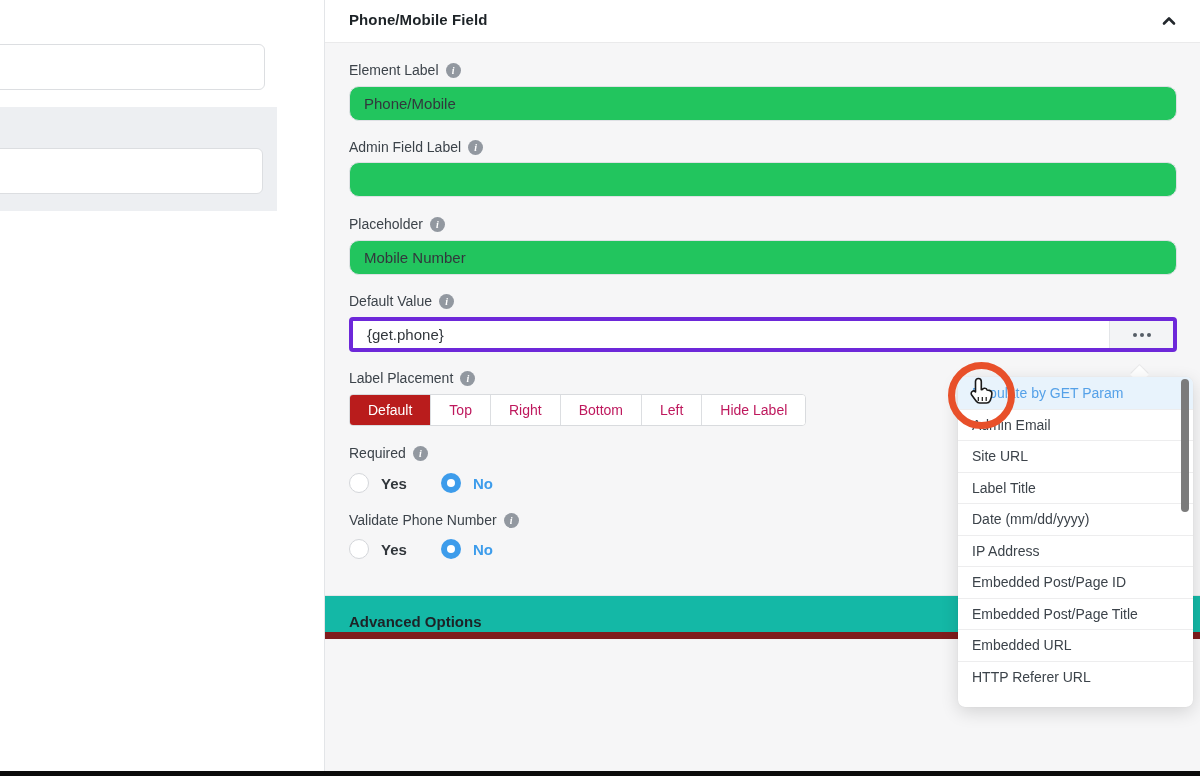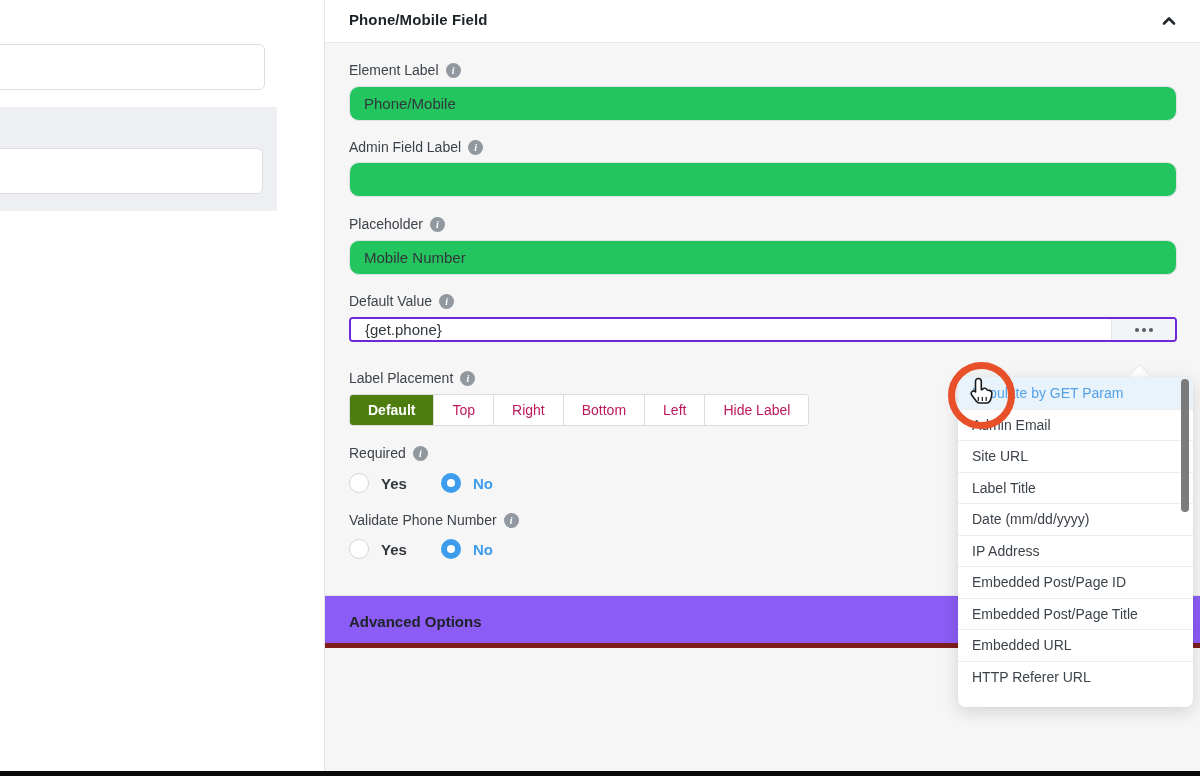--- a/index.html
+++ b/index.html
@@ -21,46 +21,46 @@
   .chevron-up { position:absolute; right:22px; top:12px; width:18px; height:18px; cursor:pointer; }
 
   .flabel { position:absolute; font-size:14px; color:#3c434a; display:flex; align-items:center; gap:7px; }
   .info-ic { display:inline-flex; width:15px; height:15px; border-radius:50%; background:#9298a0;
     color:#fff; font-size:10px; font-style:italic; font-weight:bold;
     align-items:center; justify-content:center; font-family:"Liberation Serif", serif; }
   .tinput { position:absolute; left:348px; width:828px; height:35px; background:#22c55e;
     border:1px solid #dfe1e5; border-radius:10px; font-size:15px; color:#32373c;
     padding:0 14px; outline:none; font-family:"Liberation Sans", sans-serif; }
 
-  .dv-row { position:absolute; left:348px; top:317px; width:828px; height:25px;
-    border:2px solid #6d28d9; border-radius:4px; background:#fff; display:flex; overflow:hidden; }
+  .dv-row { position:absolute; left:348px; top:317px; width:828px; height:35px;
+    border:4px solid #6d28d9; border-radius:4px; background:#fff; display:flex; overflow:hidden; }
   .dv-input { flex:1; border:none; outline:none; font-size:15px; color:#32373c; padding:0 14px;
     background:#fff; font-family:"Liberation Sans", sans-serif; }
   .dv-menu-btn { width:64px; background:#f3f4f6; border-left:1px solid #e3e5e8; cursor:pointer;
     display:flex; align-items:center; justify-content:center; gap:3px; }
   .dv-menu-btn i { width:4px; height:4px; border-radius:50%; background:#555d66; }
 
   .btn-group { position:absolute; left:348px; top:394px; height:32px; display:flex;
     border:1px solid #d9dbde; border-radius:4px; overflow:hidden; background:#fff; }
   .bg-btn { height:100%; display:flex; align-items:center; justify-content:center;
     font-size:14px; color:#be185d; background:#fff; border-right:1px solid #dcdee1;
     cursor:pointer; padding:0 18px; white-space:nowrap; }
   .bg-btn:last-child { border-right:none; }
-  .bg-btn.sel { background:#4d7c0f; color:#fff; font-weight:bold; }
+  .bg-btn.sel { background:#b91c1c; color:#fff; font-weight:normal; }
 
   .radio-row { position:absolute; display:flex; align-items:center; }
   .radio { width:20px; height:20px; border-radius:50%; background:#fff; border:1px solid #d4d6da; }
   .radio.on { background:#3d9ceb; border:none; position:relative; }
   .radio.on::after { content:""; position:absolute; left:6px; top:6px; width:8px; height:8px;
     border-radius:50%; background:#fff; }
   .radio-lab { font-size:15px; font-weight:bold; color:#32373c; margin-left:12px; }
   .radio-lab.on { color:#3d9ceb; }
 
-  .adv-bar { position:absolute; left:0; top:595px; width:100%; height:53px; background:#8b5cf6;
-    border-top:1px solid #e6e6e7; border-bottom:5px solid #7f1d1d; cursor:pointer; }
+  .adv-bar { position:absolute; left:0; top:595px; width:100%; height:44px; background:#14b8a6;
+    border-top:1px solid #e6e6e7; border-bottom:7px solid #7f1d1d; cursor:pointer; }
   .adv-title { position:absolute; left:24px; top:17px; font-size:15px; font-weight:bold; color:#1d2327; }
 
   
   .dd-caret { position:absolute; left:1133px; top:368px; width:13px; height:13px; background:#fff;
     transform:rotate(45deg); box-shadow:-1px -1px 1px rgba(0,0,0,.06); z-index:40; }
   .dropdown { position:absolute; left:958px; top:377px; width:235px; height:330px; background:#fff;
     border-radius:7px; box-shadow:0 5px 18px rgba(0,0,0,.14), 0 0 1px rgba(0,0,0,.12);
     overflow:hidden; z-index:50; }
   .dd-item { height:31.5px; display:flex; align-items:center; padding:0 14px; font-size:14px;
     color:#3c434a; border-top:1px solid #ededee; cursor:pointer; white-space:nowrap; }

